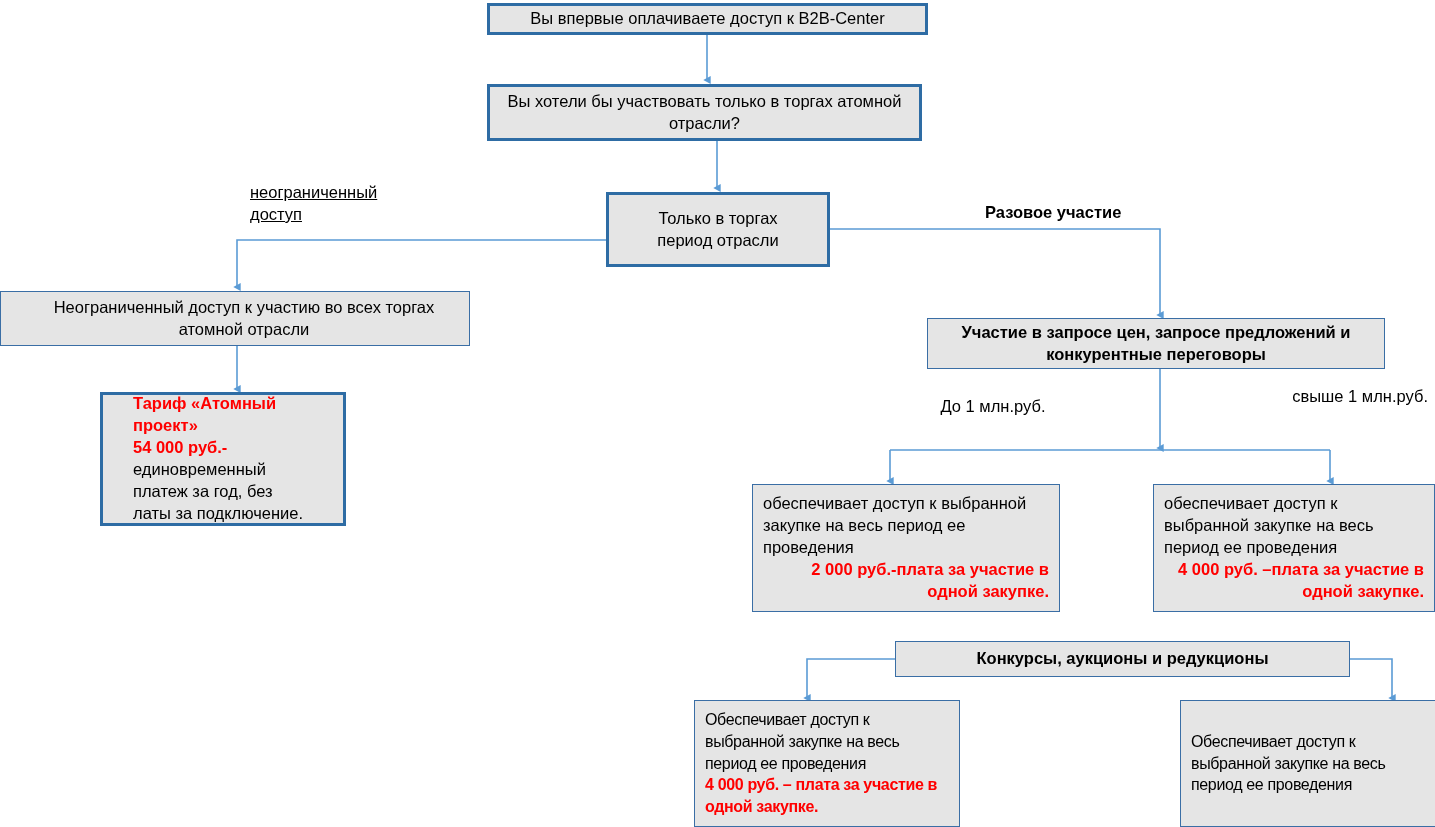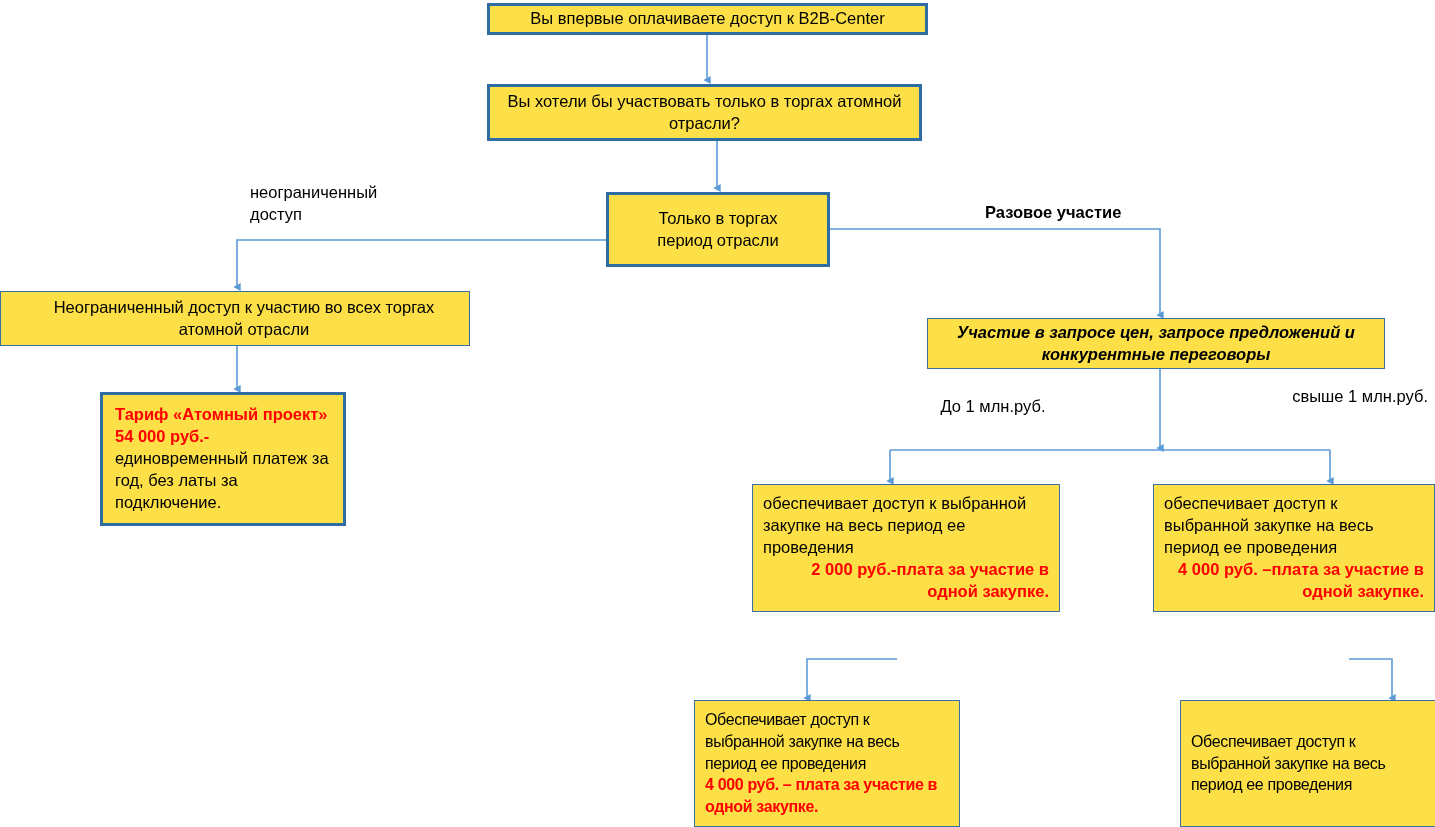--- a/index.html
+++ b/index.html
@@ -22,40 +22,39 @@
     position: absolute;
     left: 0;
     top: 0;
     width: 1435px;
     height: 827px;
     pointer-events: none;
   }
   .node {
     position: absolute;
     box-sizing: border-box;
-    background: #fde047;
+    background: #e5e5e5;
     border: 1px solid #3A6EA5;
     display: flex;
     flex-direction: column;
     justify-content: center;
     color: #000000;
     font-size: 16.5px;
     line-height: 1.33;
   }
   .node.thick {
     border-width: 3px;
     border-color: #2E6CA4;
   }
   .node.center { text-align: center; align-items: center; }
   .node.left   { text-align: left; align-items: stretch; }
-  .pad { padding: 6px 12px; }
+  .pad { padding: 6px 30px; }
   .pad-tight { padding: 4px 10px; }
   .bold-italic {
     font-weight: bold;
-    font-style: italic;
   }
   .red {
     color: #FF0000;
     font-weight: bold;
   }
   .black { color: #000000; }
   .label {
     position: absolute;
     color: #000000;
     font-size: 16.5px;
@@ -160,35 +159,38 @@
     </div>
   </div>
 
   <div class="node left" style="left:1153px; top:484px; width:282px; height:128px;">
     <div class="pad-tight">
       <div class="black tx-left">обеспечивает доступ к выбранной закупке на весь период ее проведения</div>
       <div class="red tx-red-center">4 000 руб. –плата за участие в одной закупке.</div>
     </div>
   </div>
 
+  <div class="node center" style="left:895px; top:641px; width:455px; height:36px;">
+    <div class="pad-tight bold-italic">Конкурсы, аукционы и редукционы</div>
+  </div>
 
   <div class="node left" style="left:694px; top:700px; width:266px; height:127px;">
     <div class="pad-tight narrow">
       <div class="black tx-left">Обеспечивает доступ к выбранной закупке на весь период ее проведения</div>
       <div class="red tx-left">4 000 руб. – плата за участие в одной закупке.</div>
     </div>
   </div>
 
   <div class="node left" style="left:1180px; top:700px; width:266px; height:127px;">
     <div class="pad-tight narrow">
       <div class="black tx-left">Обеспечивает доступ к выбранной закупке на весь период ее проведения</div>
     </div>
   </div>
 
-  <div class="label" style="left:250px; top:182px; width:210px;">неограниченный
+  <div class="label" style="left:250px; top:182px; width:210px;text-decoration:underline;">неограниченный
 доступ</div>
 
   <div class="label" style="left:985px; top:202px; width:220px;font-weight:bold;">Разовое участие</div>
 
   <div class="label" style="left:903px; top:396px; width:180px;text-align:center;">До 1 млн.руб.</div>
 
   <div class="label" style="left:1228px; top:386px; width:200px;text-align:right;">свыше 1 млн.руб.</div>
 
 </div>
 

